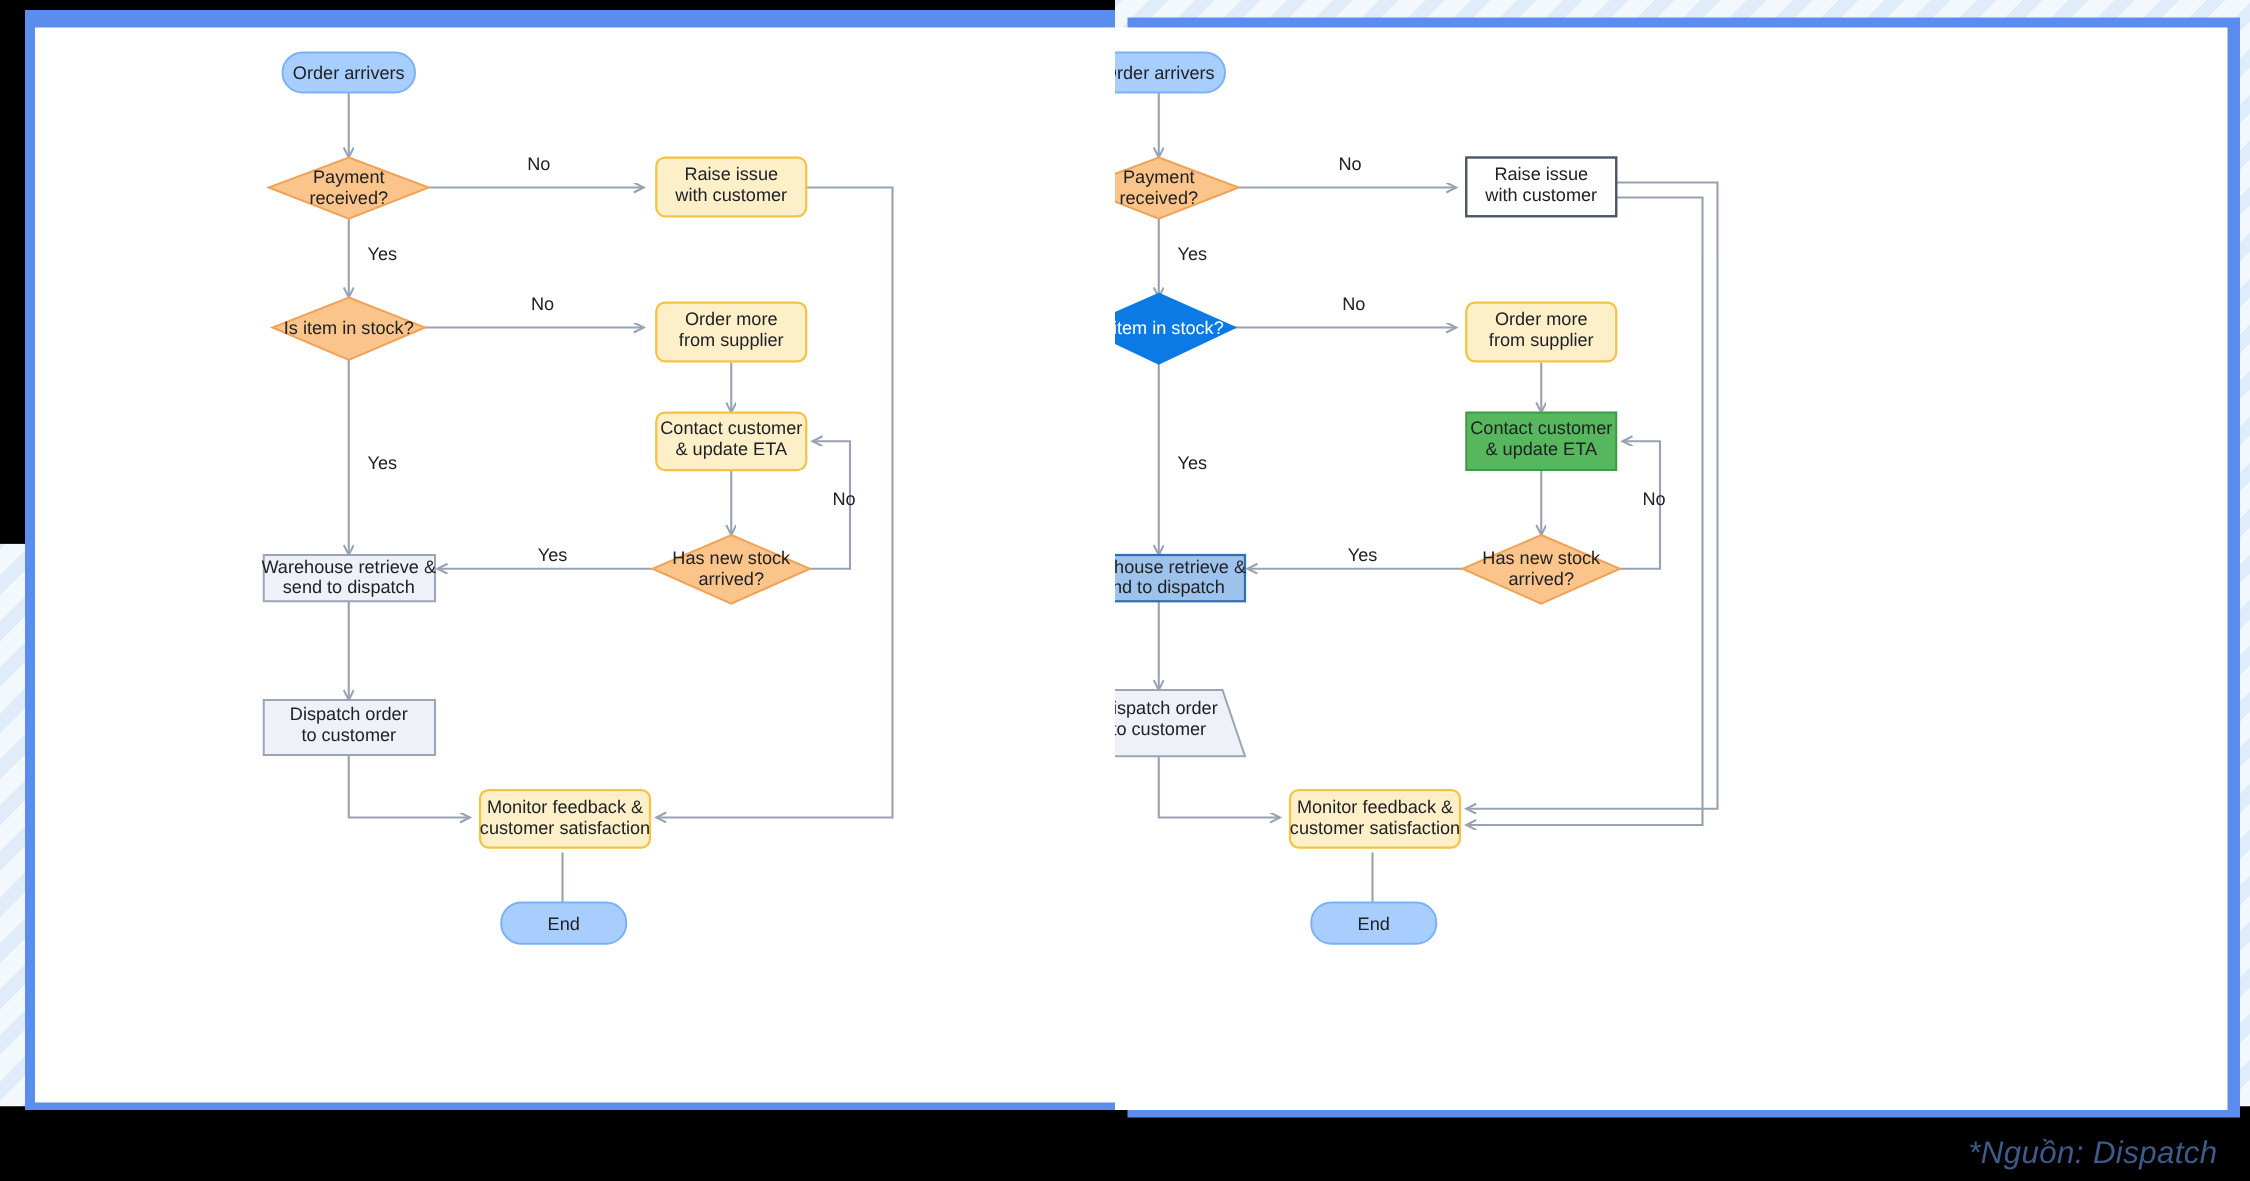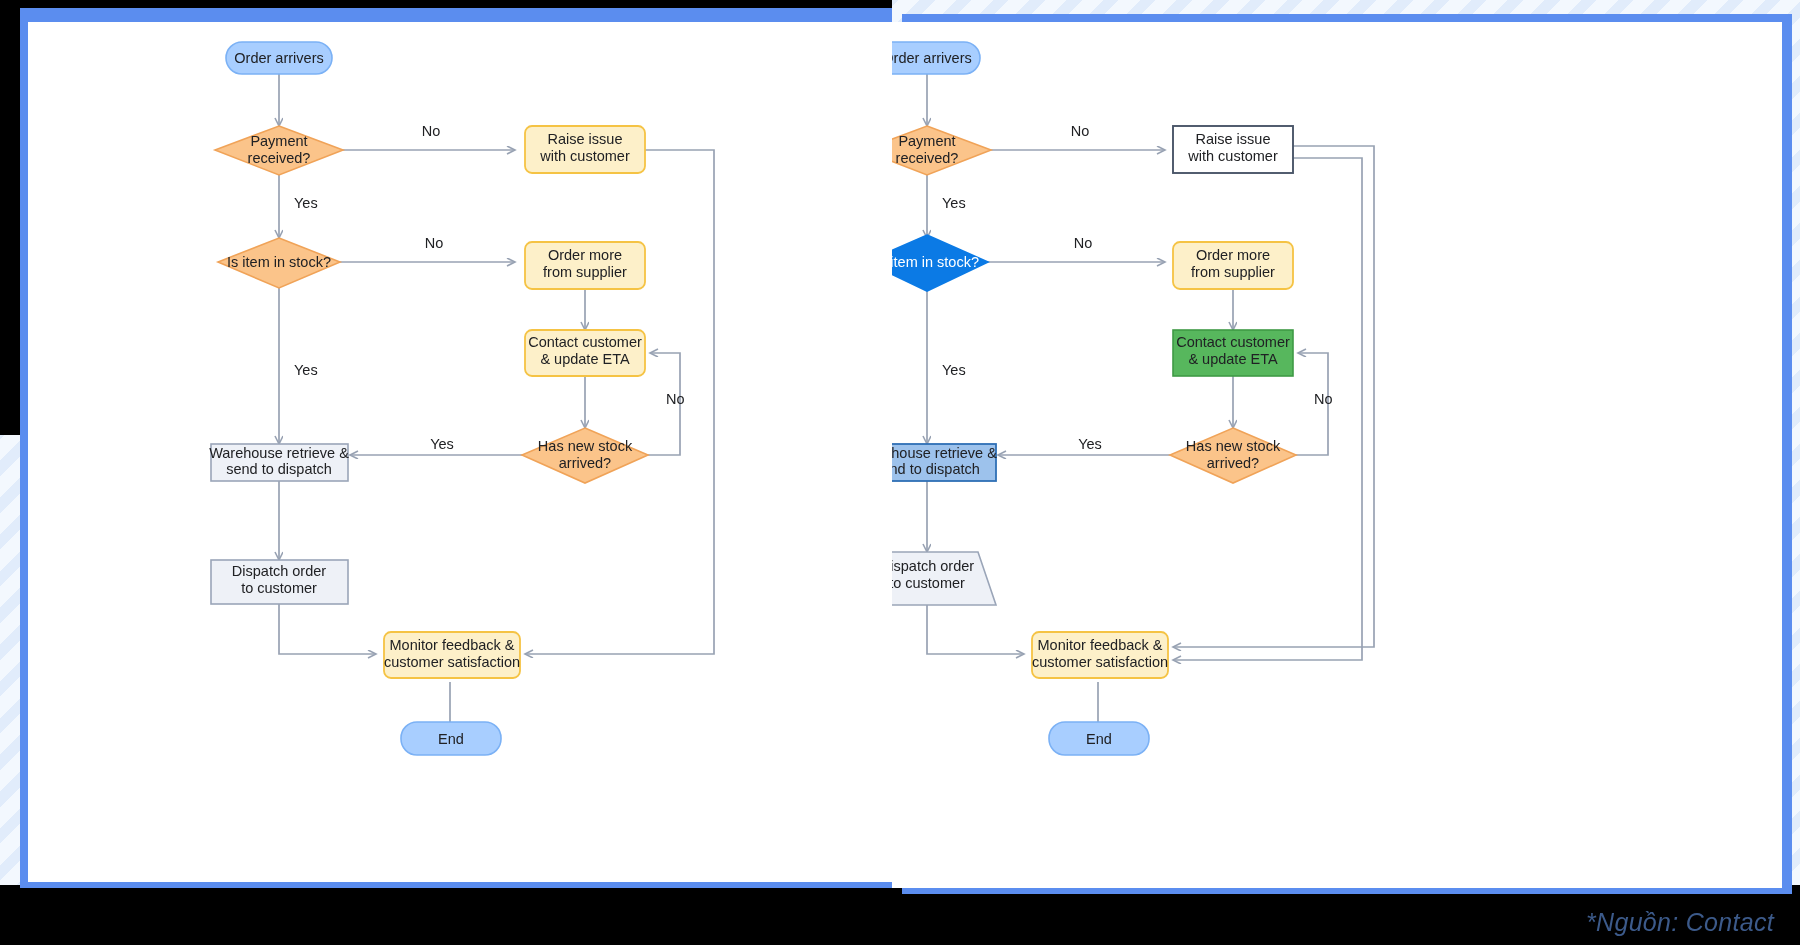--- a/index.html
+++ b/index.html
@@ -238,14 +238,14 @@
         <text class="nd-text" x="208" y="645" text-anchor="middle">customer satisfaction</text>
       </g>
 
       <g>
         <rect x="157" y="700" width="100" height="33" rx="16" fill="#a8ceff" stroke="#7bb1f5" stroke-width="1.6"></rect>
         <text class="nd-text" x="207" y="722" text-anchor="middle">End</text>
       </g>
     </svg>
   </div>
 
-  <div id="caption">*Nguồn: Contact</div>
+  <div id="caption">*Nguồn: Dispatch</div>
 </div>
 
 </body></html>

